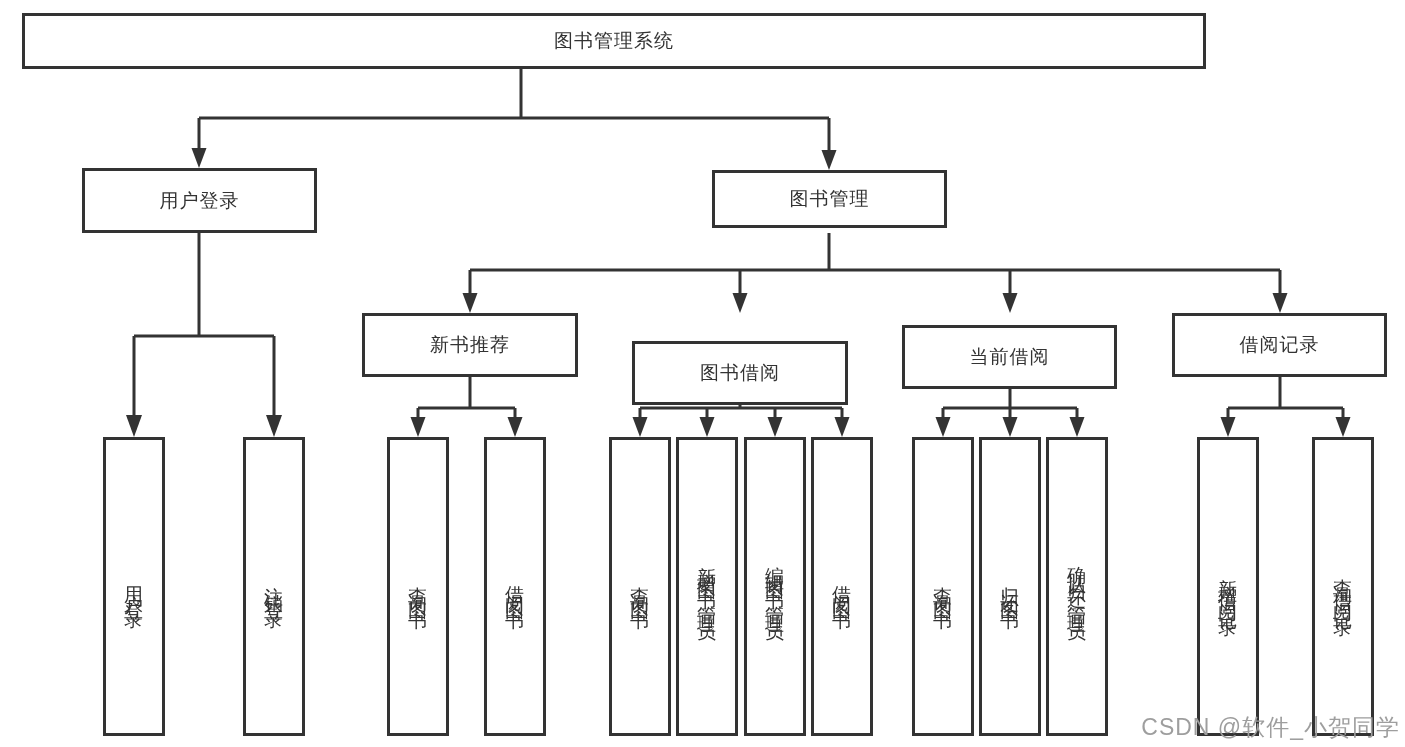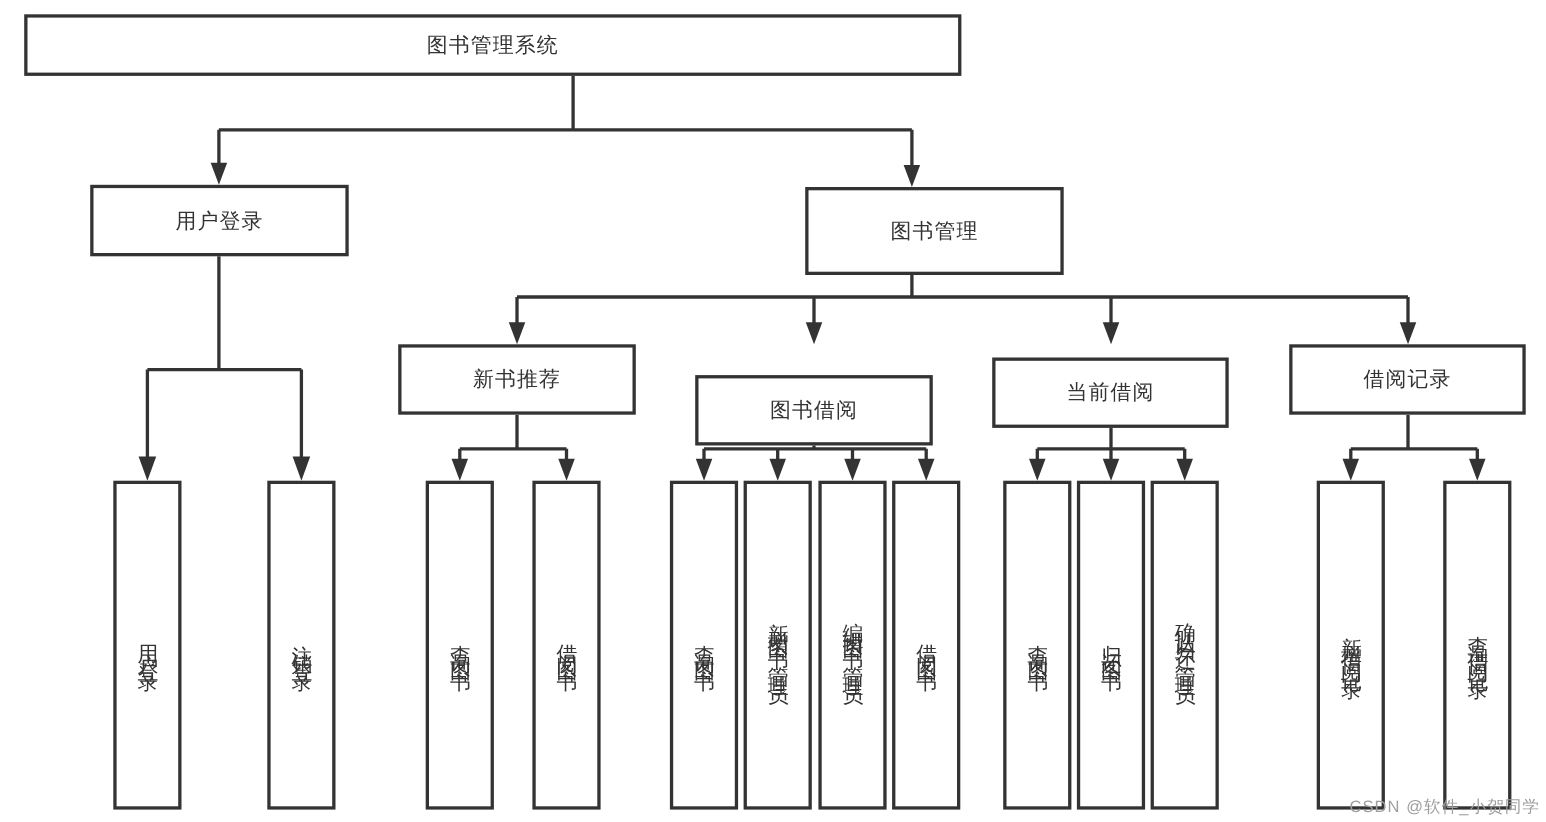--- a/index.html
+++ b/index.html
@@ -44,31 +44,31 @@
     text-orientation:mixed;
     letter-spacing:8px;
     line-height:1;
     font-size:19px;
   }
   .leaf span{display:block;}
   .watermark{
     position:absolute;
     right:5px;
     bottom:4px;
-    font-size:15px;
+    font-size:23px;
     color:var(--watermark-color);
     letter-spacing:1px;
     z-index:3;
     white-space:nowrap;
   }
 
   
-  .n-root{left:22px;top:13px;width:852px;height:56px;text-align:center;}
+  .n-root{left:22px;top:13px;width:1184px;height:56px;text-align:center;}
   .n-l2a{left:82px;top:168px;width:235px;height:65px;}
-  .n-l2b{left:732px;top:170px;width:235px;height:80px;}
+  .n-l2b{left:712px;top:170px;width:235px;height:58px;}
   .n-l3a{left:362px;top:313px;width:216px;height:64px;}
   .n-l3b{left:632px;top:313px;width:216px;height:64px;margin-top:28px;}
   .n-l3c{left:902px;top:313px;width:215px;height:64px;margin-top:12px;}
   .n-l3d{left:1172px;top:313px;width:215px;height:64px;}
   .lf{top:437px;width:62px;height:299px;}
   .lf1{left:103px;}  .lf2{left:243px;}
   .lf3{left:387px;}  .lf4{left:484px;}
   .lf5{left:609px;}  .lf6{left:676px;}
   .lf7{left:744px;}  .lf8{left:811px;}
   .lf9{left:912px;}  .lf10{left:979px;} .lf11{left:1046px;}

